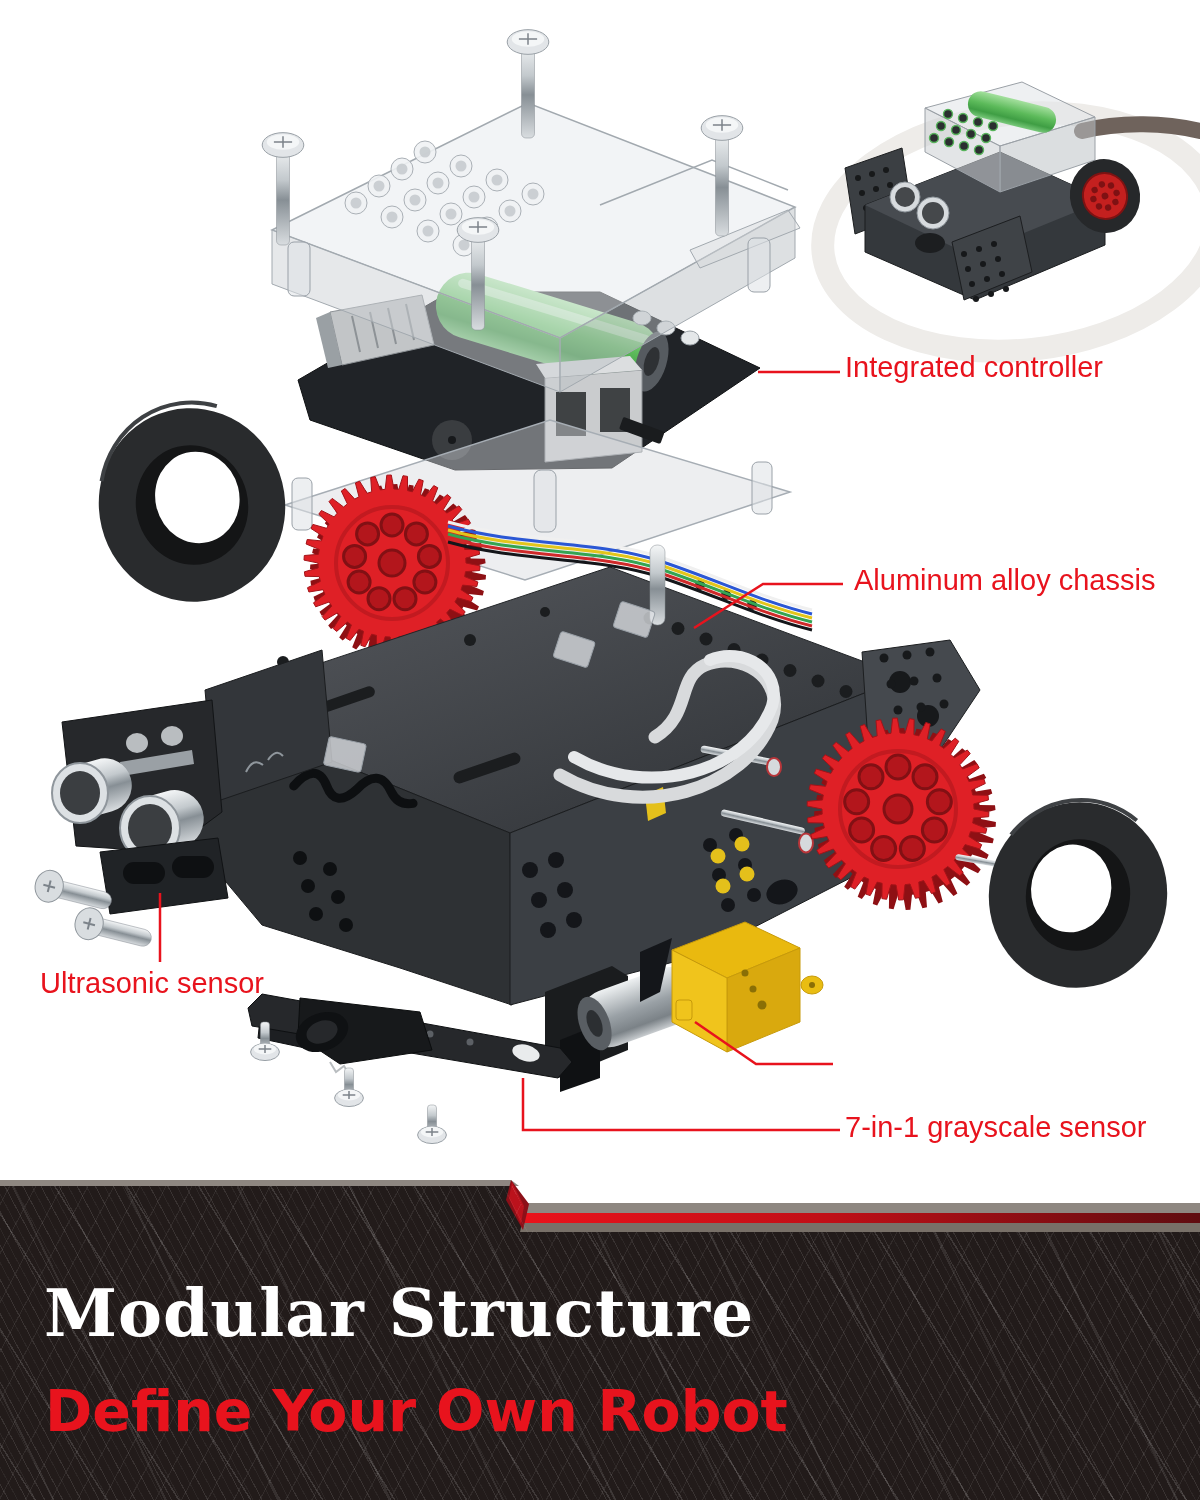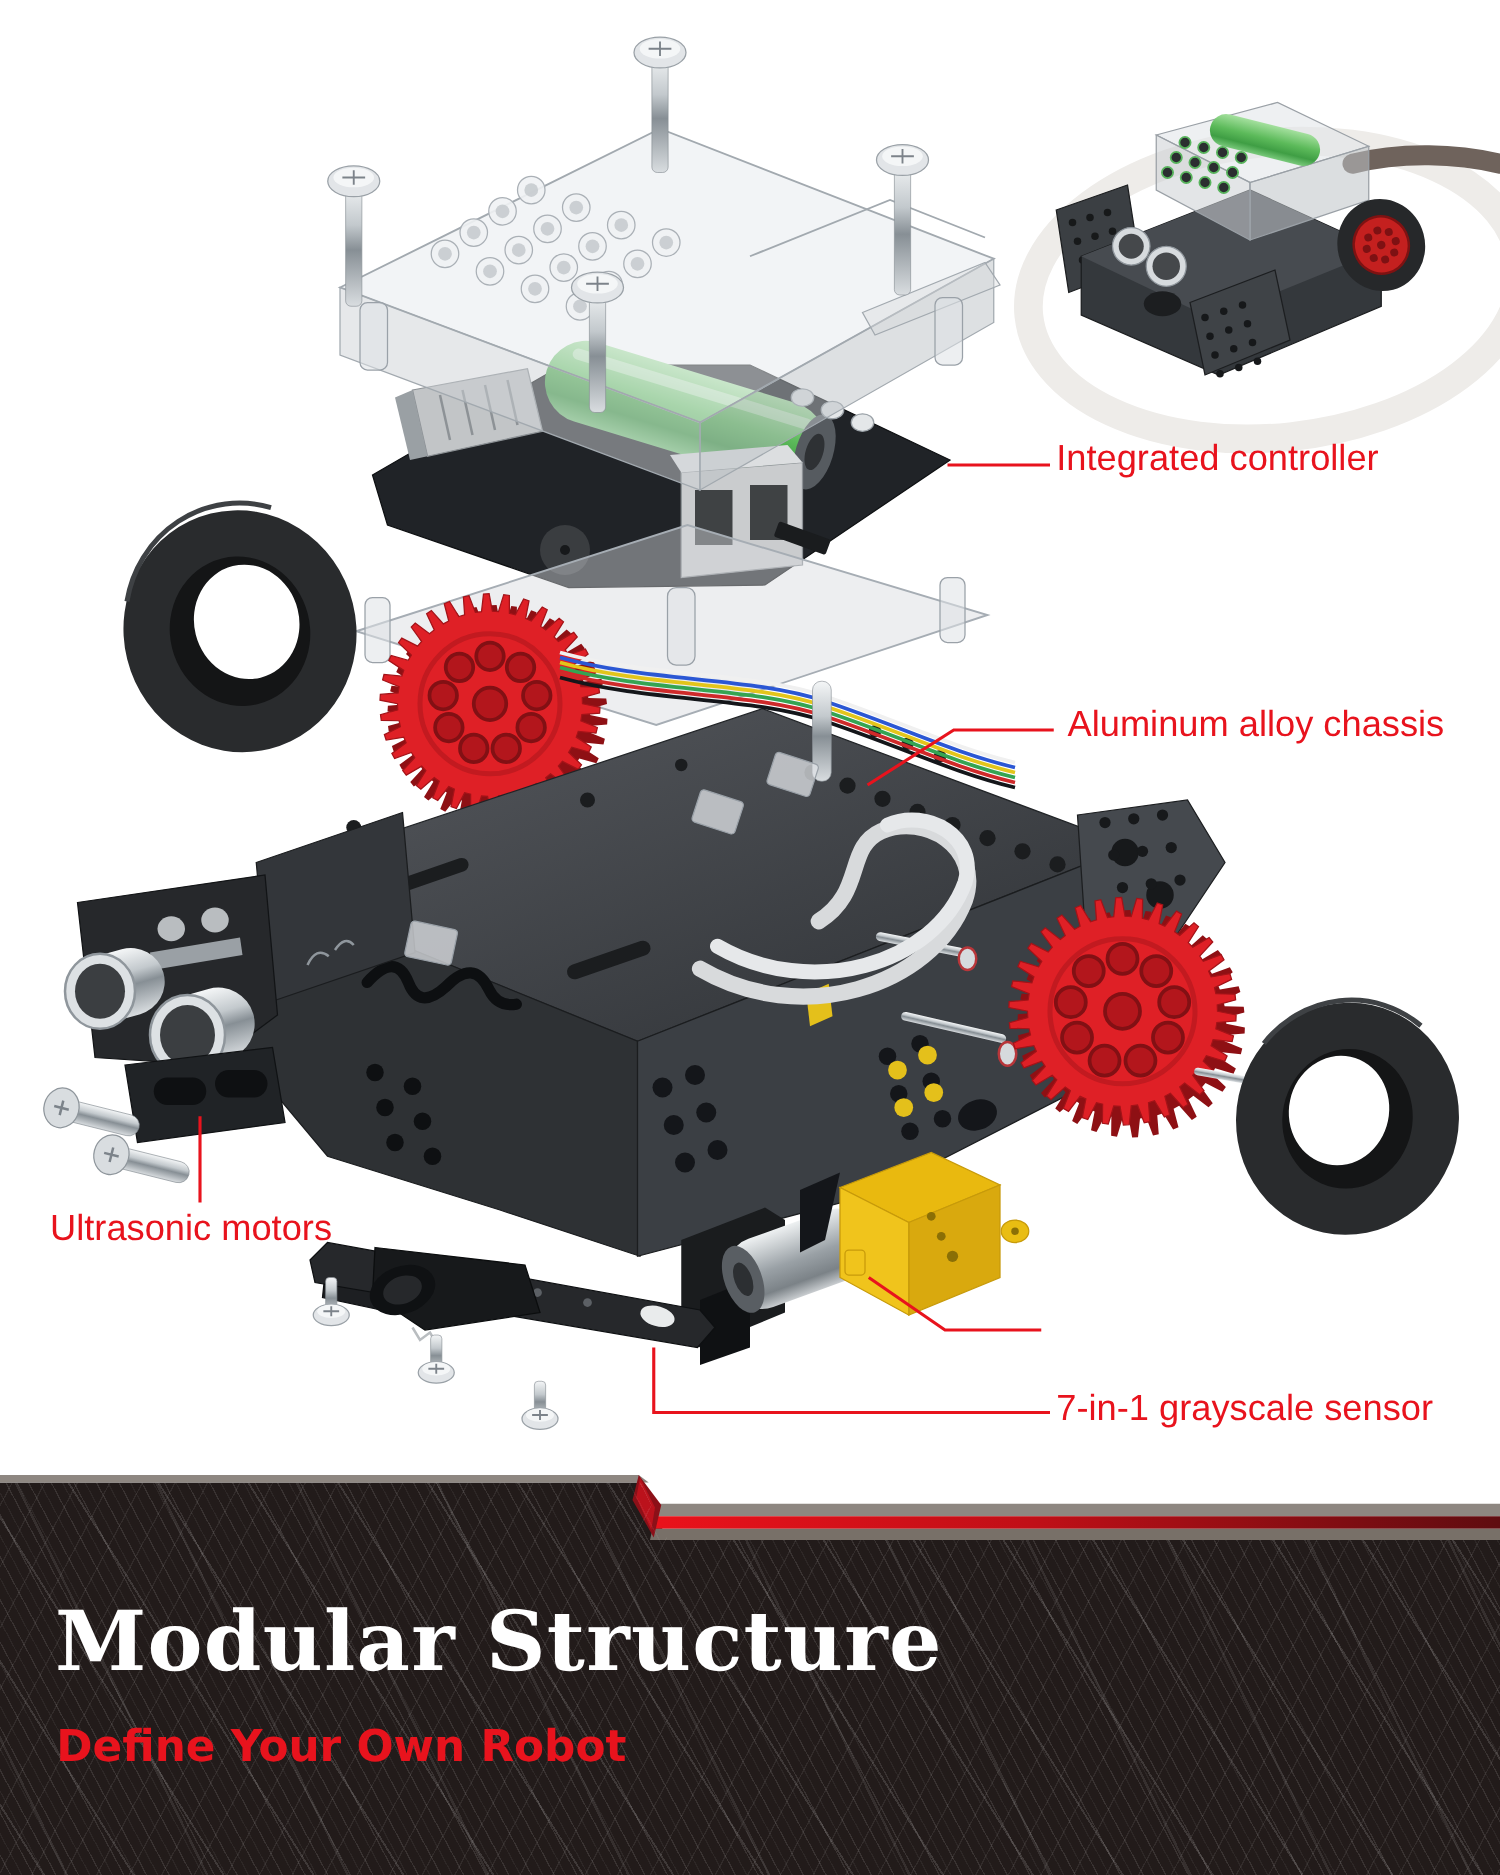--- a/index.html
+++ b/index.html
@@ -13,21 +13,21 @@
   .banner .texture{position:absolute;left:0;top:0;width:1200px;height:320px;pointer-events:none;
     background-image:
       repeating-linear-gradient(62deg, rgba(255,255,255,0) 0 7px, rgba(255,255,255,0.10) 7px 8px, rgba(255,255,255,0) 8px 15px, rgba(255,255,255,0.05) 15px 16px),
       repeating-linear-gradient(118deg, rgba(255,255,255,0) 0 11px, rgba(255,255,255,0.07) 11px 12px, rgba(255,255,255,0) 12px 23px),
       repeating-linear-gradient(58deg, rgba(255,255,255,0) 0 29px, rgba(255,255,255,0.13) 29px 30.5px, rgba(255,255,255,0) 30.5px 61px),
       repeating-linear-gradient(64deg, rgba(255,255,255,0) 0 47px, rgba(255,255,255,0.09) 47px 49px, rgba(255,255,255,0) 49px 101px);
     clip-path:polygon(0 6px,513px 6px,534px 52px,100% 52px,100% 100%,0 100%);}
   .banner-title{position:absolute;left:44px;top:94px;color:#ffffff;
     font-family:"DejaVu Serif",serif;font-weight:700;font-size:66px;letter-spacing:1px;}
   .banner-subtitle{position:absolute;left:45px;top:198px;color:#e8131d;
-    font-family:"DejaVu Sans",sans-serif;font-weight:600;font-size:35px;}
+    font-family:"DejaVu Sans",sans-serif;font-weight:600;font-size:57px;}
 </style>
 </head>
 <body>
 
 <div class="scene">
 
 <svg class="art" width="1200" height="1180" viewBox="0 0 1200 1180">
   <defs>
     <linearGradient id="chrome" x1="0" y1="0" x2="0" y2="1">
       <stop offset="0" stop-color="#f4f6f7"></stop>
@@ -521,21 +521,21 @@
     <path d="M758,372 H840" stroke="#e8131d"></path>
     <path d="M694,628 L763,584 H843" stroke="#e8131d"></path>
     <path d="M160,893 V962" stroke="#e8131d"></path>
     <path d="M695,1022 L756,1064 H833" stroke="#e8131d"></path>
     <path d="M523,1078 V1130 H840" stroke="#e8131d"></path>
   </g>
 </svg>
 
 <div class="callout" style="left:845px;top:352px">Integrated controller</div>
 <div class="callout" style="left:854px;top:565px">Aluminum alloy chassis</div>
-<div class="callout" style="left:40px;top:968px">Ultrasonic motors</div>
+<div class="callout" style="left:40px;top:968px">Ultrasonic sensor</div>
 <div class="callout" style="left:845px;top:1112px">7-in-1 grayscale sensor</div>
 
 <div class="banner">
   <svg width="1200" height="320" viewBox="0 0 320 ; 0 0 1200 320" preserveAspectRatio="none" style="position:absolute;left:0;top:0">
     <defs>
       <linearGradient id="redfade" x1="0" y1="0" x2="1" y2="0">
         <stop offset="0" stop-color="#ea121b"></stop>
             <stop offset="0.45" stop-color="#c00f17"></stop>
         <stop offset="1" stop-color="#5f0c10"></stop>
       </linearGradient>

